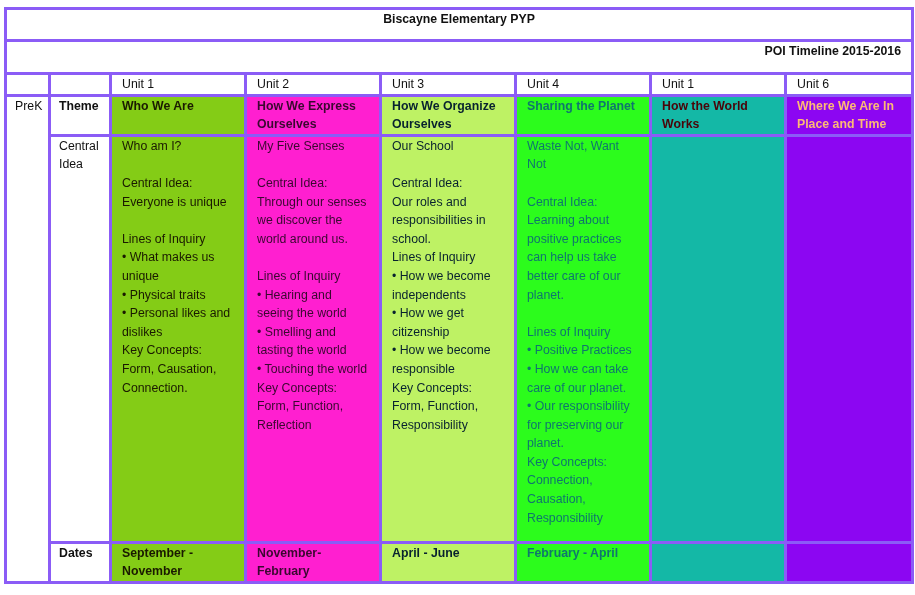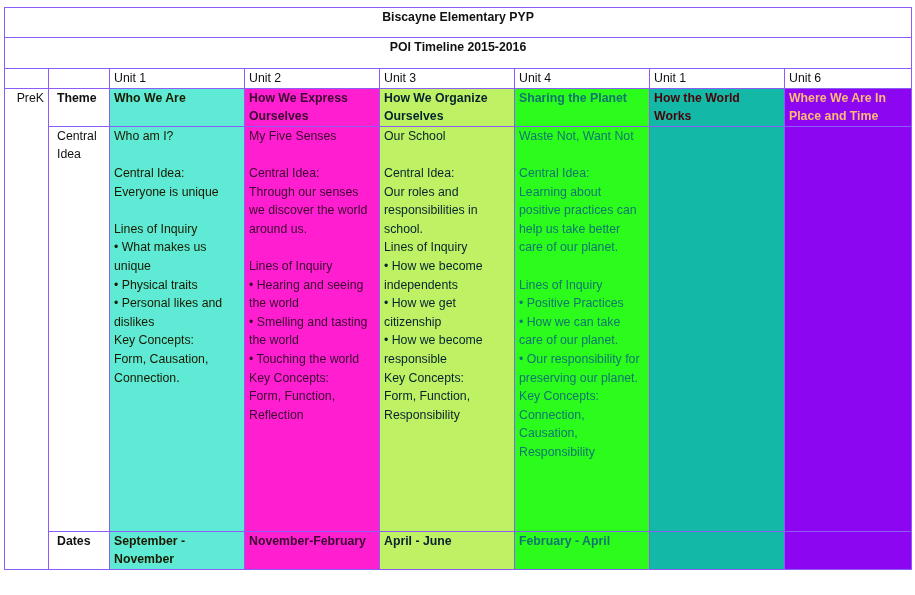--- a/index.html
+++ b/index.html
@@ -1,30 +1,30 @@
 <!DOCTYPE html>
 <html><head>
 <meta charset="utf-8">
 <style>
   html, body { margin: 0; padding: 0; background: #ffffff; }
   body { width: 915px; height: 595px; position: relative; overflow: hidden;
          font-family: "Liberation Sans", sans-serif; color: #111; }
   table.poi { position: absolute; left: 4px; top: 7px; width: 907px;
               border-collapse: collapse; table-layout: fixed; font-size: 12.3px; line-height: 18.6px; }
-  table.poi td { border: 1px solid #8b5cf6; vertical-align: top; padding: 0 4px; overflow: hidden; }
+  table.poi td { border: 3px solid #8b5cf6; vertical-align: top; padding: 0 10px; overflow: hidden; }
   .title-row td { text-align: center; font-weight: bold; height: 29px; vertical-align: top; padding-top: 4px; }
-  .title-row2 td { height: 30px; }
+  .title-row2 td { height: 30px; text-align: right; }
   .hdr td { height: 17px; padding-top: 1px; }
   .grade { text-align: right; padding-left: 8px !important; }
   .rowlabel { padding-left: 8px !important; }
   .bold { font-weight: bold; }
   .theme-row td { height: 36px; }
   .idea-row td { height: 404px; }
   .dates-row td { height: 36px; margin-left: 29px; }
-  .c1 { background: #5eead4; color: #1a1a00; }
+  .c1 { background: #84cc16; color: #1a1a00; }
   .c2 { background: #ff1fd0; color: #3a0830; }
   .c3 { background: #bef264; color: #08222f; }
   .c4 { background: #2cfc1c; color: #0f766e; }
   .c5 { background: #14b8a6; color: #4a0308; }
   .c6 { background: #8c06f2; color: #fdba74; }
   .line { display: block; white-space: pre-wrap; }
   .blank { display: block; height: 18.6px; }
 </style>
 </head>
 <body>

